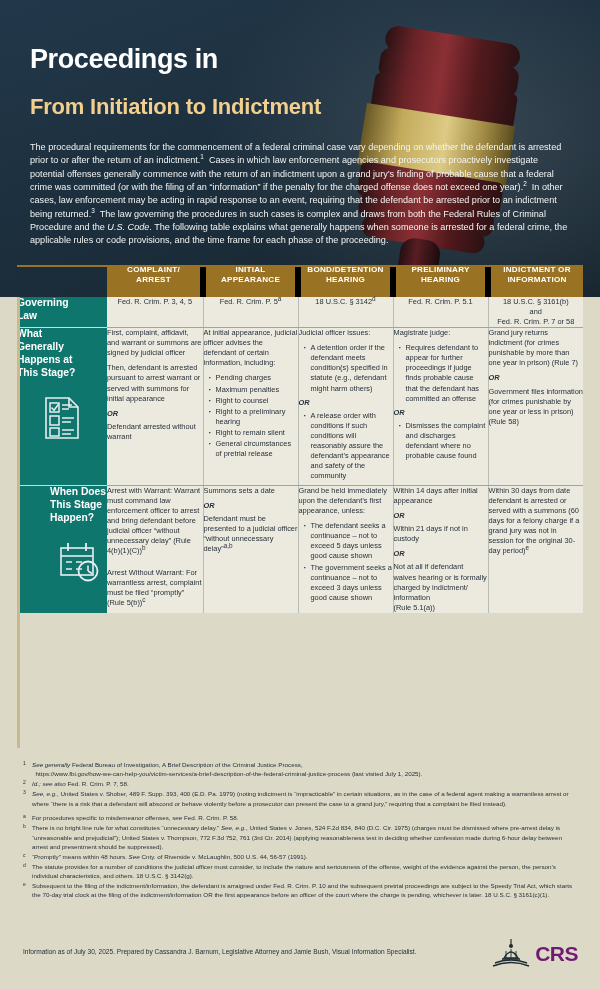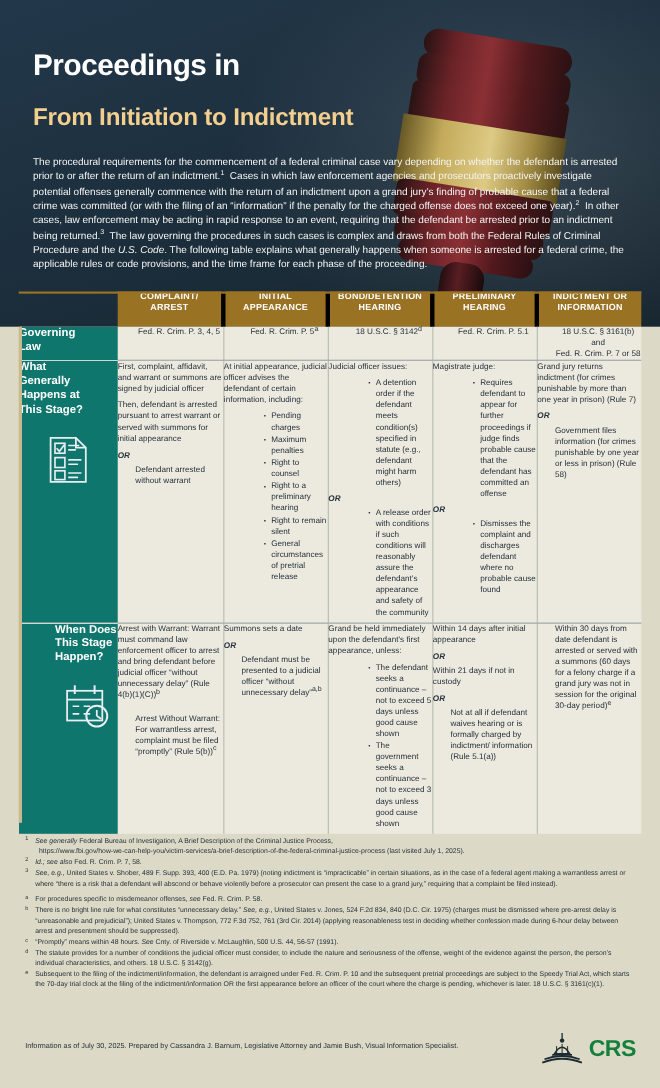--- a/index.html
+++ b/index.html
@@ -41,43 +41,43 @@
   .table-wrap{
     position:absolute;left:17px;top:265px;width:566px;z-index:5;
   }
   table.grid{border-collapse:collapse;width:566px;table-layout:fixed;}
   table.grid td,table.grid th{vertical-align:top;padding:0;}
   .corner{width:90px;background:transparent;border:none;}
   th.colhead{
     background:#9a7224;color:#ffffff;font-size:8.1px;font-weight:bold;
     letter-spacing:.25px;text-align:center;line-height:1.28;
     padding:8px 3px 8px 3px;height:32px;
-    border-right:4px solid #000000;
+    border-right:6px solid #000000;
   }
   th.colhead:last-child{border-right:none;}
   td.rowlabel{
     background:#0f766e;color:#ffffff;font-size:10.3px;font-weight:bold;
     line-height:1.25;padding:9px 8px 8px 11px;
     border-bottom:1px solid #cfd8dc;
     position:relative;
   }
   td.rowlabel.last{border-bottom:none;padding-left:33px;}
   td.cell{
     background:#eceadf;color:#26303a;font-size:7.4px;line-height:1.36;
     padding:7px 7px 9px 7px;
     border-right:1px solid #b9bcb2;
     border-bottom:1px solid #9aa4a9;
   }
   td.cell.lastcol{border-right:none;}
   td.cell.lastrow{border-bottom:none;}
   td.cell.center{text-align:center;}
   .cell p{margin:0 0 5px 0;}
-  .cell p:last-child{margin-bottom:0;padding-left:16px;}
+  .cell p:last-child{margin-bottom:0;}
   .cell .or{font-style:italic;font-weight:bold;margin:3px 0 3px 0;}
-  .cell ul{margin:2px 0 4px 16px;padding-left:21px;list-style:none;}
+  .cell ul{margin:2px 0 4px 0;padding-left:6px;list-style:none;}
   .cell li{position:relative;padding-left:6px;margin-bottom:1px;}
   .cell li:before{content:"·";position:absolute;left:-1px;top:-1px;font-weight:bold;font-size:9px;}
   .gap{height:6px;}
   .icon-box{margin-top:14px;display:flex;justify-content:center;}
   
   .gold-rail{
     position:absolute;left:17px;top:265px;width:566px;height:2px;background:#9a7224;z-index:6;
   }
   .sidebar-strip{
     position:absolute;left:17px;top:297px;width:3px;height:451px;background:#cbb98e;z-index:7;
@@ -92,21 +92,21 @@
   .notes .fntext{flex:1;}
   .notes i{font-style:italic;}
   .notes .spacer{height:5px;}
   .credit{
     position:absolute;left:23px;top:948px;width:460px;z-index:4;
     font-size:6.6px;color:#26303a;
   }
   .crs-logo{
     position:absolute;right:22px;top:938px;z-index:4;display:flex;align-items:center;gap:3px;
   }
-  .crs-text{font-size:21px;font-weight:bold;letter-spacing:-0.5px;color:#15803d;font-family:"Liberation Sans",sans-serif;}
+  .crs-text{font-size:21px;font-weight:bold;letter-spacing:-0.5px;color:#701a75;font-family:"Liberation Sans",sans-serif;}
 </style>
 </head>
 <body>
 
 <div class="header">
   <svg class="gavel" viewBox="0 0 300 320">
     <defs>
       <linearGradient id="wood" x1="0" y1="0" x2="1" y2="0">
         <stop offset="0%" stop-color="#2a1113"></stop>
         <stop offset="22%" stop-color="#6d2326"></stop>

